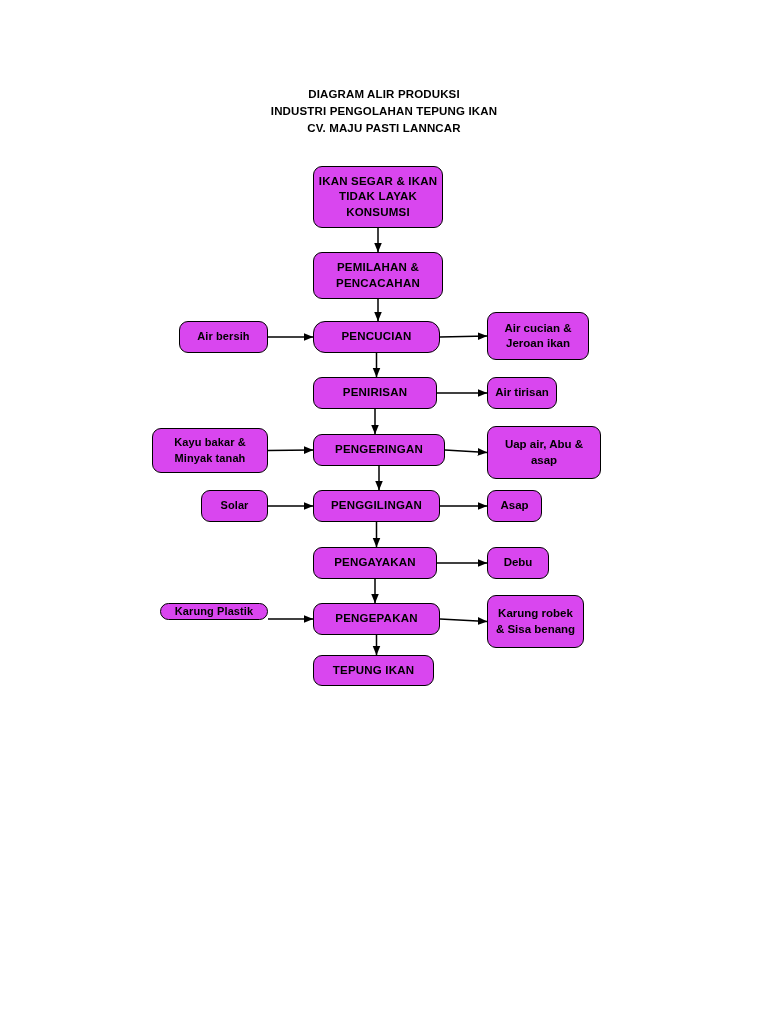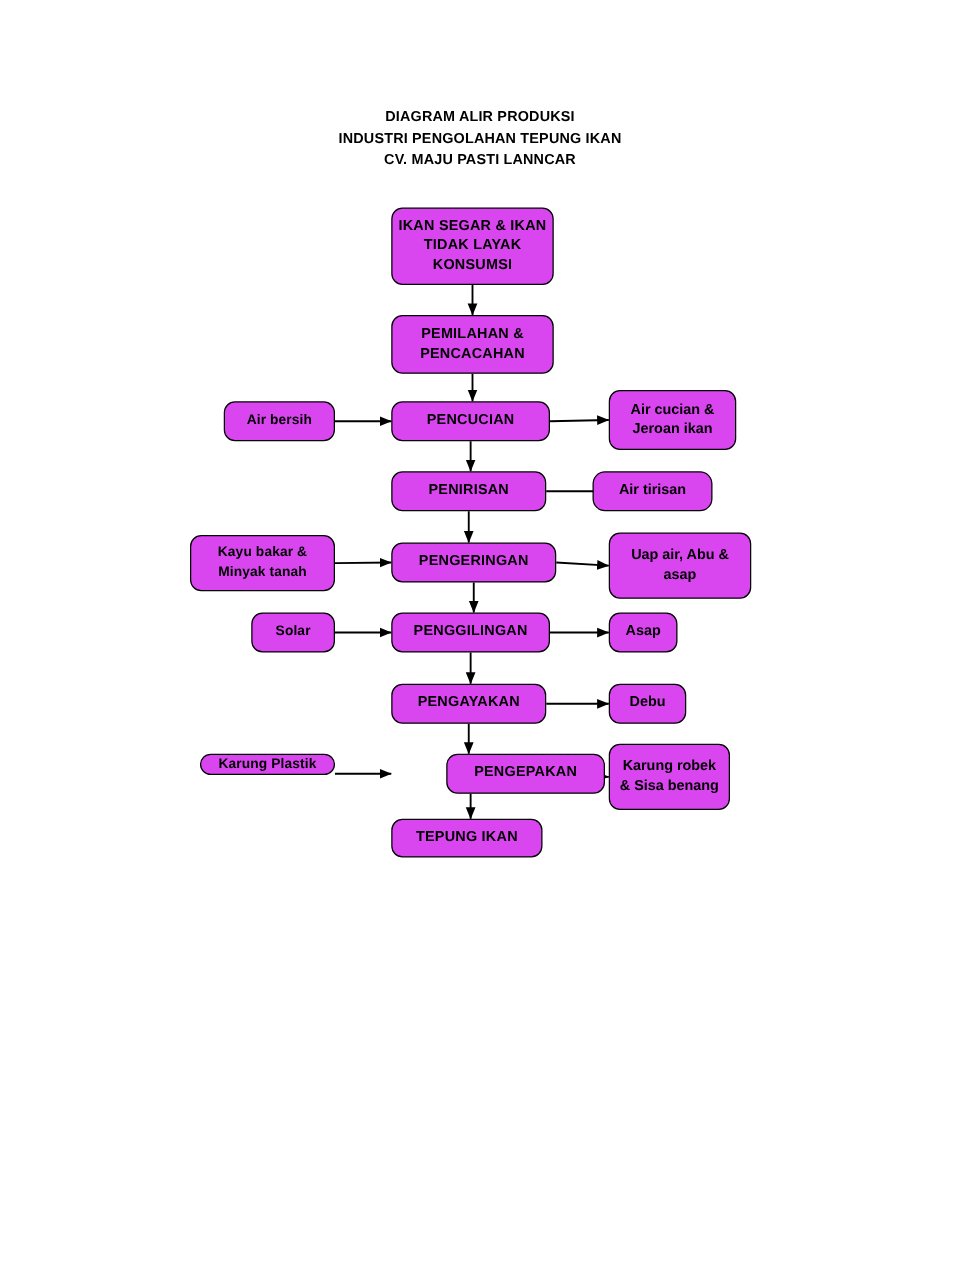--- a/index.html
+++ b/index.html
@@ -125,36 +125,36 @@
 
   <div class="node process" style="left: 313px; top: 166px; width: 130px; height: 62px;">
       <span class="node-text">IKAN SEGAR &amp; IKAN
 TIDAK LAYAK
 KONSUMSI</span>
     </div>
   <div class="node process" style="left: 313px; top: 252px; width: 130px; height: 47px;">
       <span class="node-text">PEMILAHAN &amp;
 PENCACAHAN</span>
     </div>
-  <div class="node process" style="left: 313px; top: 321px; width: 127px; height: 32px;">
+  <div class="node process" style="left: 313px; top: 321px; width: 127px; height: 32px; border-radius: 12px;">
       <span class="node-text">PENCUCIAN</span>
     </div>
   <div class="node process" style="left: 313px; top: 377px; width: 124px; height: 32px;">
       <span class="node-text">PENIRISAN</span>
     </div>
   <div class="node process" style="left: 313px; top: 434px; width: 132px; height: 32px;">
       <span class="node-text">PENGERINGAN</span>
     </div>
   <div class="node process" style="left: 313px; top: 490px; width: 127px; height: 32px;">
       <span class="node-text">PENGGILINGAN</span>
     </div>
   <div class="node process" style="left: 313px; top: 547px; width: 124px; height: 32px;">
       <span class="node-text">PENGAYAKAN</span>
     </div>
-  <div class="node process" style="left: 313px; top: 603px; width: 127px; height: 32px; margin-left: 44px;">
+  <div class="node process" style="left: 313px; top: 603px; width: 127px; height: 32px;">
       <span class="node-text">PENGEPAKAN</span>
     </div>
   <div class="node process" style="left: 313px; top: 655px; width: 121px; height: 31px;">
       <span class="node-text">TEPUNG IKAN</span>
     </div>
 
   <div class="node source" style="left: 179px; top: 321px; width: 89px; height: 32px;">
       <span class="node-text">Air bersih</span>
     </div>
   <div class="node source" style="left: 152px; top: 428px; width: 116px; height: 45px;">
@@ -165,21 +165,21 @@
       <span class="node-text">Solar</span>
     </div>
   <div class="node source" style="left: 160px; top: 603px; width: 108px; height: 17px;">
       <span class="node-text">Karung Plastik</span>
     </div>
 
   <div class="node io" style="left: 487px; top: 312px; width: 102px; height: 48px;">
       <span class="node-text">Air cucian &amp;
 Jeroan ikan</span>
     </div>
-  <div class="node io" style="left: 474px; top: 377px; width: 96px; height: 32px; border-radius: 10px;">
+  <div class="node io" style="left: 487px; top: 377px; width: 70px; height: 32px;">
       <span class="node-text">Air tirisan</span>
     </div>
   <div class="node io" style="left: 487px; top: 426px; width: 114px; height: 53px;">
       <span class="node-text">Uap air, Abu &amp;
 asap</span>
     </div>
   <div class="node io" style="left: 487px; top: 490px; width: 55px; height: 32px;">
       <span class="node-text">Asap</span>
     </div>
   <div class="node io" style="left: 487px; top: 547px; width: 62px; height: 32px;">

